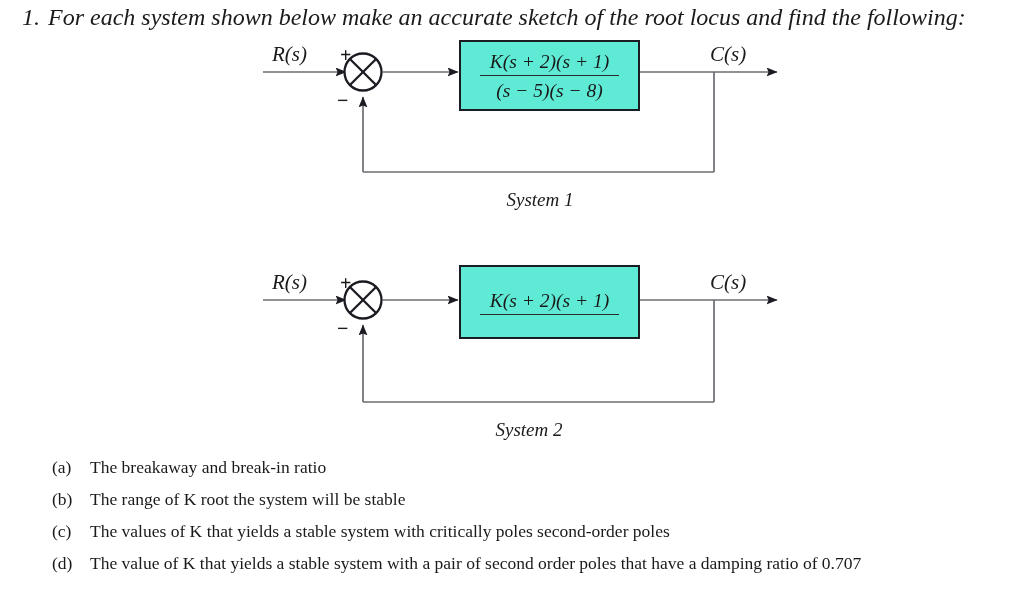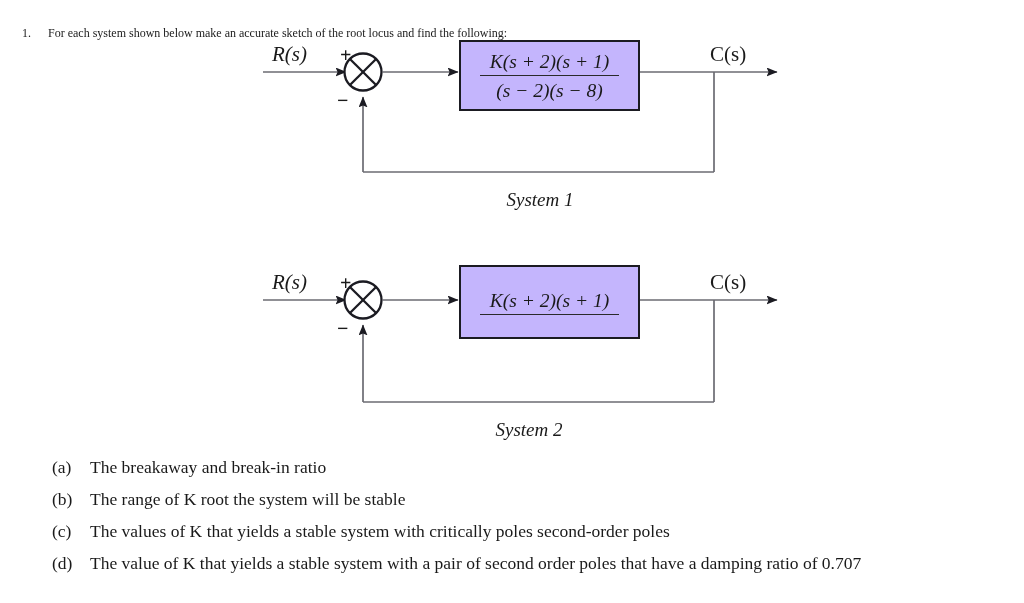--- a/index.html
+++ b/index.html
@@ -13,25 +13,26 @@
     position: relative;
     font-family: "Liberation Serif", "DejaVu Serif", serif;
     color: #1a1a1a;
     overflow: hidden;
   }
 
   
   #prompt-line {
     position: absolute;
     left: 22px;
-    top: 22px;
+    top: 6px;
     width: 980px;
-    font-size: 12px;
+    font-size: 24px;
     line-height: 22px;
     white-space: nowrap;
+    font-style: italic;
   }
   #prompt-line .num {
     display: inline-block;
     width: 26px;
   }
 
   
   .diagram {
     position: absolute;
     left: 0;
@@ -53,38 +54,39 @@
     font-family: "Liberation Serif", "DejaVu Serif", serif;
     white-space: nowrap;
     line-height: 1;
   }
   .lbl-rs {
     font-size: 21px;
     font-style: italic;
   }
   .lbl-cs {
     font-size: 21px;
+    font-style: italic;
   }
   .lbl-sign {
     font-size: 20px;
     font-weight: 600;
   }
   .lbl-sysname {
     font-size: 19px;
     text-align: center;
     width: 200px;
     font-style: italic;
   }
 
   
   .tf-block {
     position: absolute;
     box-sizing: border-box;
     border: 2.6px solid #1b1b22;
-    background: #c4b5fd;
+    background: #5eead4;
     display: flex;
     flex-direction: column;
     align-items: center;
     justify-content: center;
   }
   .tf-frac {
     display: inline-block;
     text-align: center;
     font-size: 19.5px;
     line-height: 1.18;
@@ -167,21 +169,21 @@
   <div class="lbl lbl-sign" style="left:337px; top:55px;">−</div>
 
   <div class="lbl lbl-cs" style="left:710px; top:9px;">C(s)</div>
 
   <div class="tf-block" style="left:459px; top:5px; width:181px; height:71px;">
     <div class="tf-frac">
       <div class="tf-num">
         <span class="it">K</span><span class="it">(s + 2)</span><span class="it">(s + 1)</span>
       </div>
       <div class="tf-den">
-        <span class="it">(s − 2)</span><span class="it">(s − 8)</span>
+        <span class="it">(s − 5)</span><span class="it">(s − 8)</span>
       </div>
     </div>
   </div>
 
   <div class="lbl lbl-sysname" style="left:440px; top:155px;">System 1</div>
 </div>
 
 <div class="diagram" id="diagram-2">
 
   <svg class="dgm-svg" width="1024" height="185" viewBox="0 0 1024 185">

